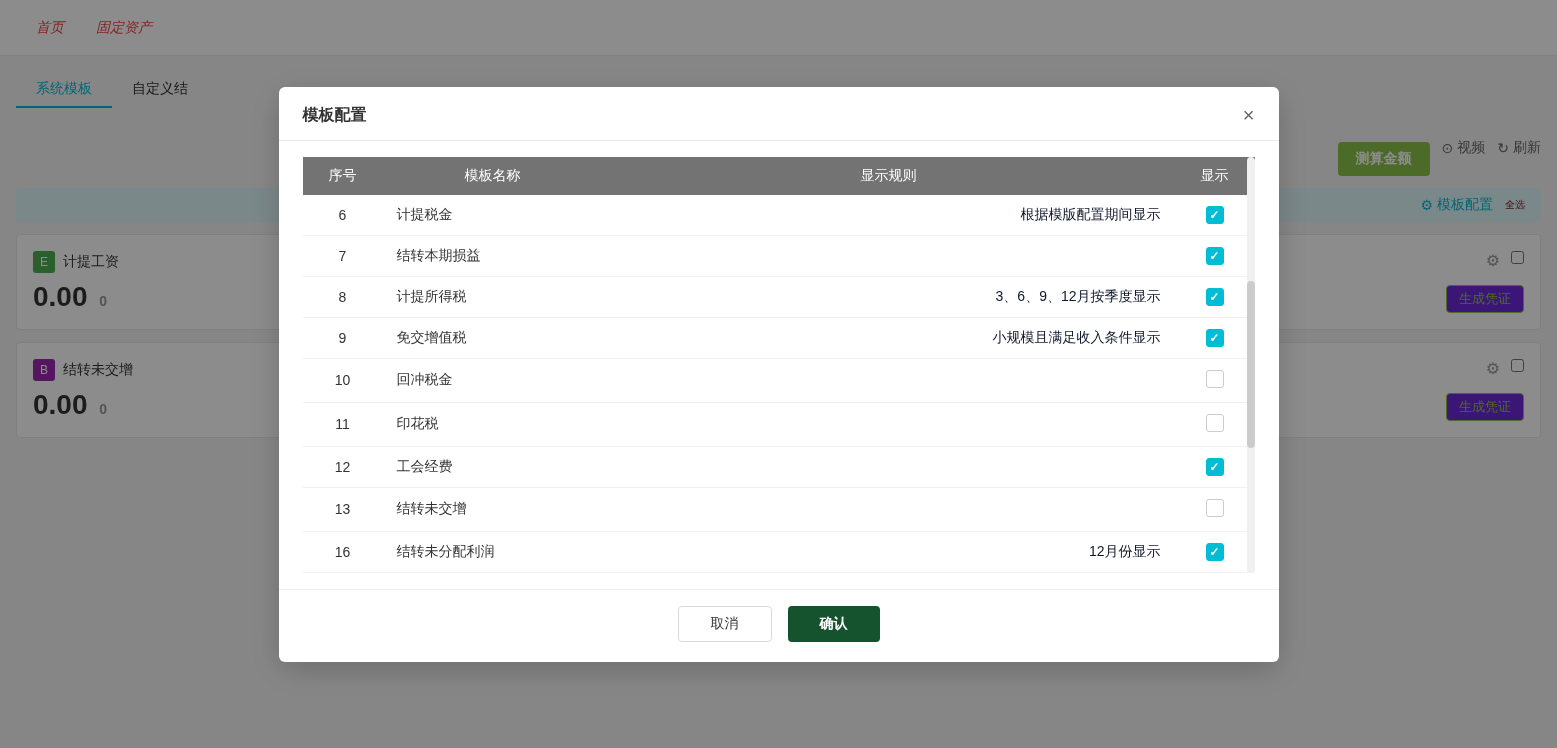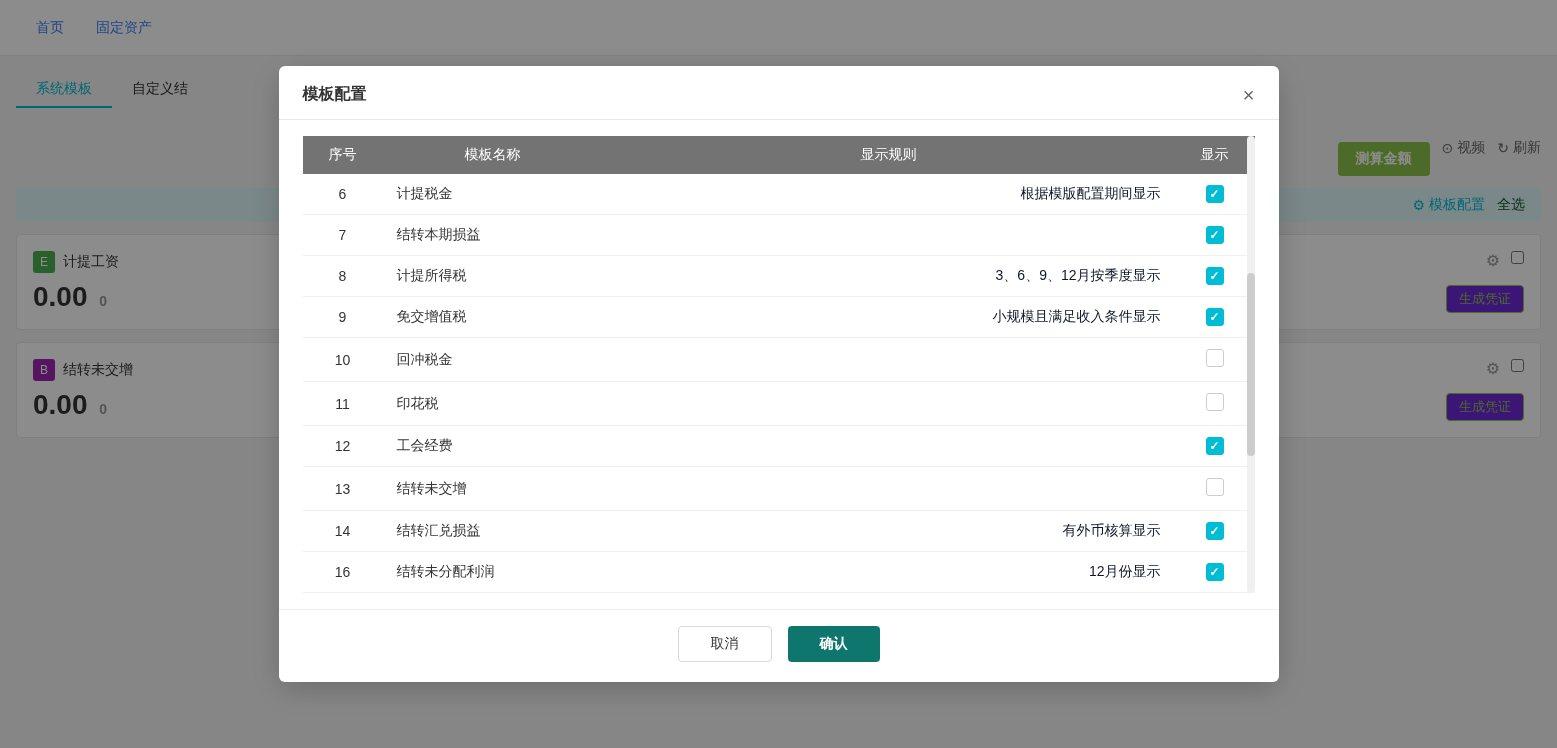--- a/index.html
+++ b/index.html
@@ -28,23 +28,24 @@
       height: 56px;
       background: #fff;
       display: flex;
       align-items: center;
       padding: 0 20px;
       border-bottom: 1px solid #e8e8e8;
       z-index: 1;
     }
     .top-nav-item {
       padding: 0 16px;
-      color: #3b82f6;
-      font-size: 14px;
-      cursor: pointer;
+      color: #ef4444;
+      font-size: 14px;
+      cursor: pointer;
+      font-style: italic;
     }
 
     
     .content-area {
       position: absolute;
       top: 56px; left: 0; right: 0; bottom: 0;
       background: #f5f5f5;
       padding: 16px;
     }
 
@@ -119,22 +120,22 @@
       color: #00bcd4;
       background: none;
       border: none;
       cursor: pointer;
       font-size: 14px;
       display: flex;
       align-items: center;
       gap: 4px;
     }
     .btn-select-all {
-      color: #14532d;
-      font-size: 14px;
+      color: #7f1d1d;
+      font-size: 10px;
     }
 
     
     .card {
       background: #fff;
       border-radius: 4px;
       padding: 16px;
       margin-bottom: 12px;
       border: 1px solid #e8e8e8;
       position: relative;
@@ -314,21 +315,21 @@
     .btn-cancel {
       background: #fff;
       border: 1px solid #d9d9d9;
       padding: 8px 32px;
       border-radius: 4px;
       cursor: pointer;
       font-size: 14px;
       color: #333;
     }
     .btn-confirm {
-      background: #0f766e;
+      background: #14532d;
       border: none;
       padding: 8px 32px;
       border-radius: 4px;
       cursor: pointer;
       font-size: 14px;
       color: #fff;
       font-weight: bold;
     }
 
     
@@ -480,26 +481,20 @@
                 <td></td>
                 <td style="text-align: center;"><div class="custom-checkbox checked" style="margin: 0px auto;"></div></td>
               </tr>
               <tr>
                 <td>13</td>
                 <td>结转未交增</td>
                 <td></td>
                 <td style="text-align: center;"><div class="custom-checkbox unchecked" style="margin: 0px auto;"></div></td>
               </tr>
               <tr>
-                <td>14</td>
-                <td>结转汇兑损益</td>
-                <td>有外币核算显示</td>
-                <td style="text-align: center;"><div class="custom-checkbox checked" style="margin: 0px auto;"></div></td>
-              </tr>
-              <tr>
                 <td>16</td>
                 <td>结转未分配利润</td>
                 <td>12月份显示</td>
                 <td style="text-align: center;"><div class="custom-checkbox checked" style="margin: 0px auto;"></div></td>
               </tr>
             </tbody>
         </table>
         <div class="scroll-bar">
           <div class="scroll-thumb"></div>
         </div>

